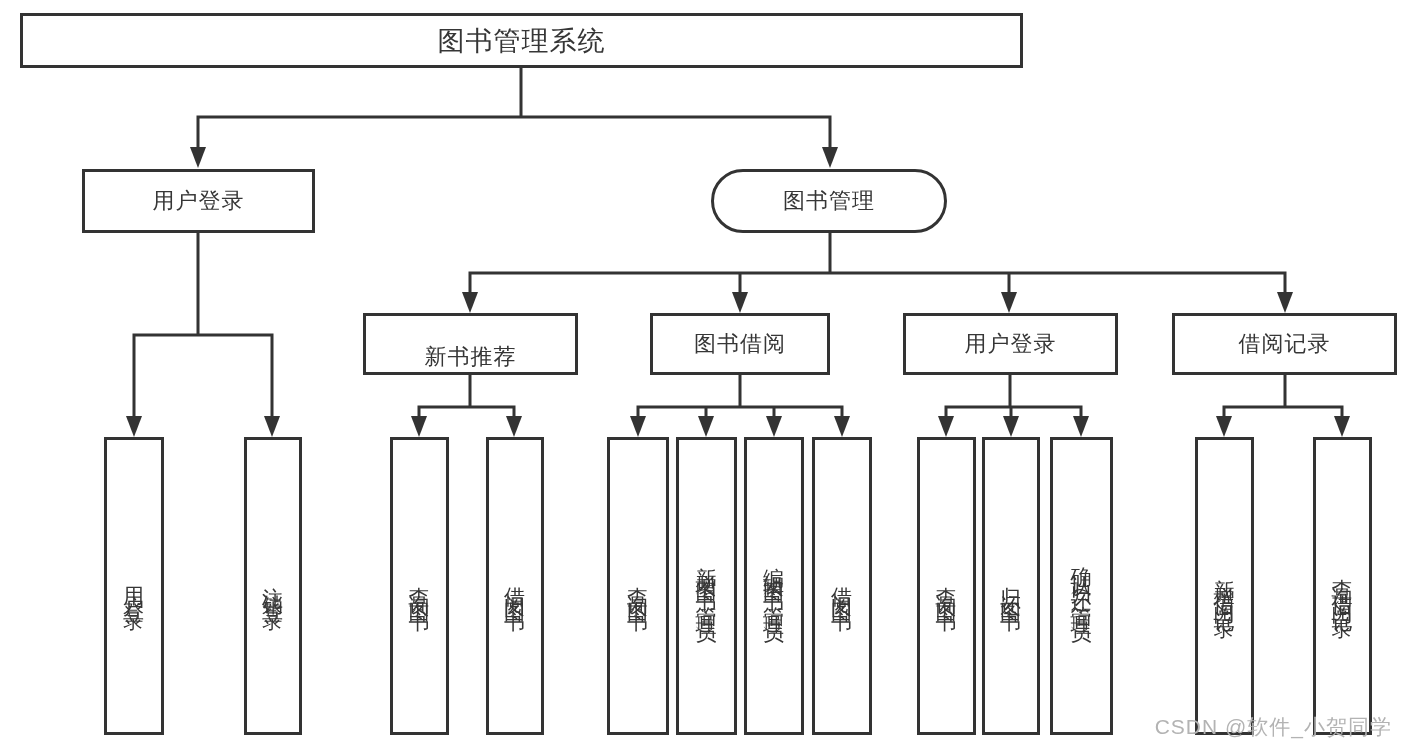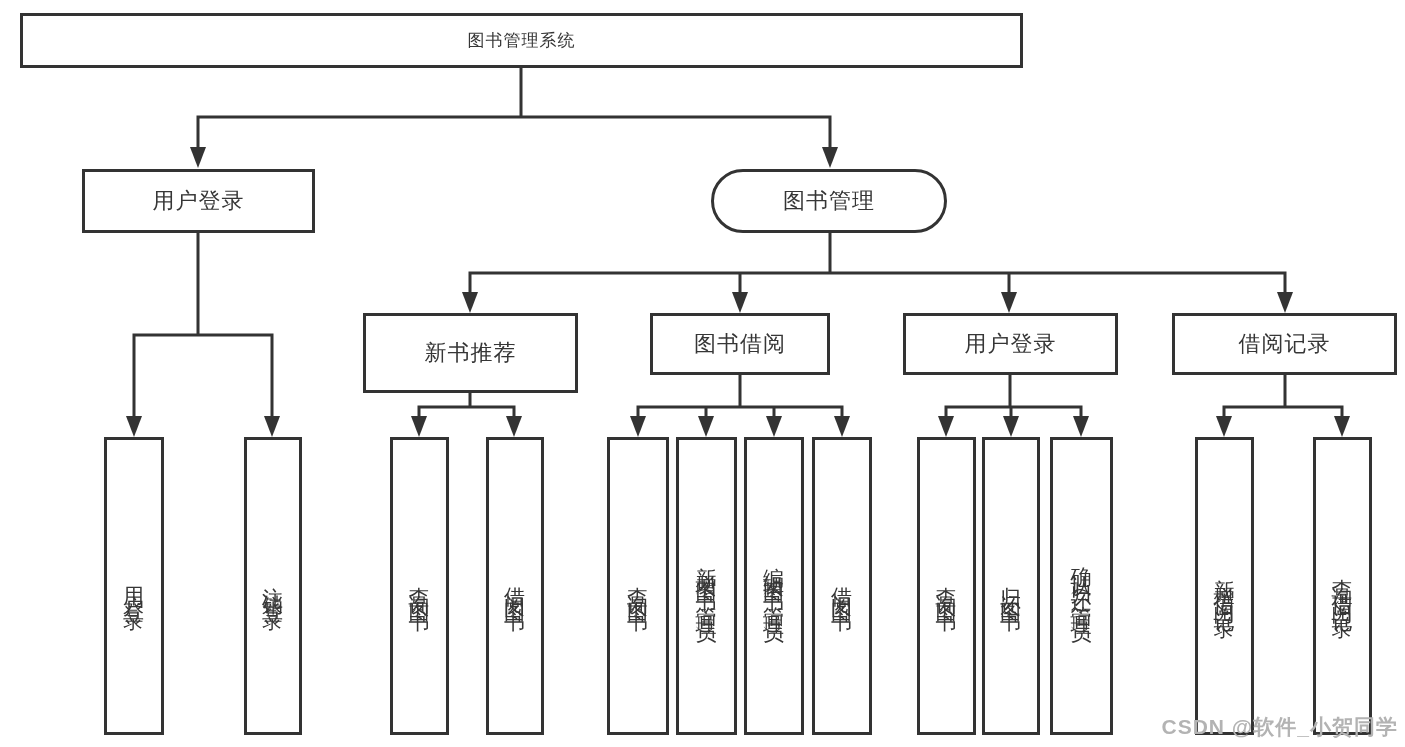--- a/index.html
+++ b/index.html
@@ -15,45 +15,44 @@
   .hbox{
     position:absolute;
     box-sizing:border-box;
     border:3px solid #333333;
     background:#ffffff;
     display:flex;align-items:center;justify-content:center;
     font-size:22px;
     letter-spacing:1px;
     white-space:nowrap;
   }
-  .hbox.root{font-size:17px;}
+  .hbox.root{font-size:27px;}
   .vbox{
     position:absolute;
     box-sizing:border-box;
     border:3px solid #333333;
     background:#ffffff;
     top:437px;height:298px;
     display:flex;align-items:center;justify-content:center;
   }
   .vbox span{
     writing-mode:vertical-rl;
     text-orientation:mixed;
     font-size:21px;
     line-height:1;
     letter-spacing:8px;
   }
   .watermark{
     position:absolute;
-    right:7px;top:713px;
+    right:13px;top:713px;
     font-size:21px;
     color:#b3b3b3;
     letter-spacing:1px;
     white-space:nowrap;
     z-index:5;
-    font-weight:bold;
   }
 </style>
 </head>
 <body>
 
 <div id="canvas">
 
   <svg id="wires" width="1405" height="747" viewBox="0 0 1405 747">
     <g stroke="#333333" stroke-width="3" fill="none" stroke-linecap="square">
 
@@ -98,21 +97,21 @@
     <span>图书管理系统</span>
   </div>
 
   <div class="hbox" style="left:82px;top:169px;width:233px;height:64px;">
     <span>用户登录</span>
   </div>
   <div class="hbox" style="left:711px;top:169px;width:236px;height:64px;border-radius:32px;">
     <span>图书管理</span>
   </div>
 
-  <div class="hbox" style="left:363px;top:313px;width:215px;height:80px;">
+  <div class="hbox" style="left:363px;top:313px;width:215px;height:62px;align-items:flex-end;">
     <span>新书推荐</span>
   </div>
   <div class="hbox" style="left:633px;top:313px;width:180px;height:62px;margin-left:17px;">
     <span>图书借阅</span>
   </div>
   <div class="hbox" style="left:903px;top:313px;width:215px;height:62px;">
     <span>用户登录</span>
   </div>
   <div class="hbox" style="left:1172px;top:313px;width:225px;height:62px;">
     <span>借阅记录</span>

